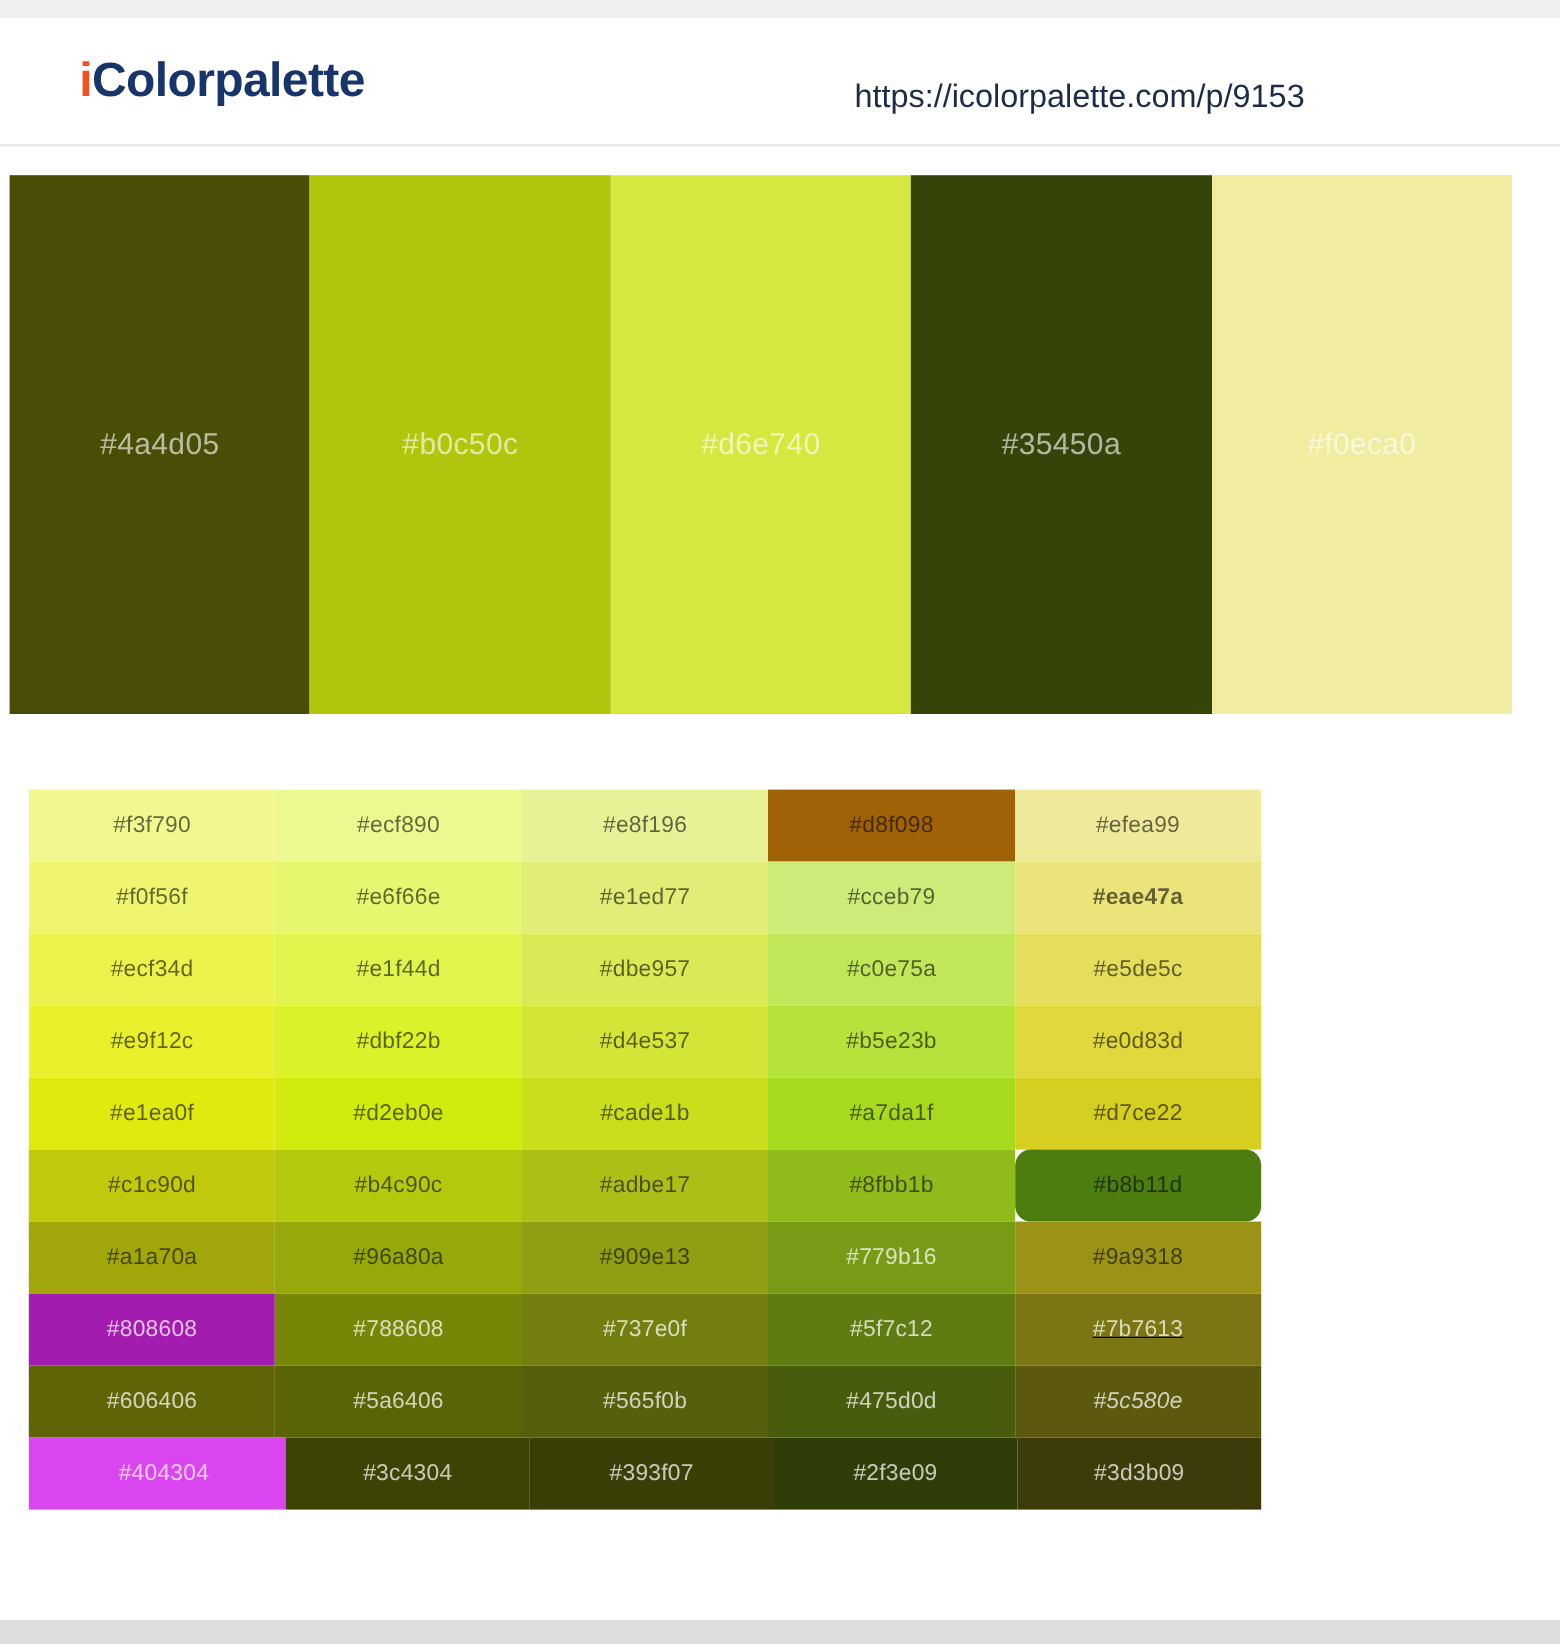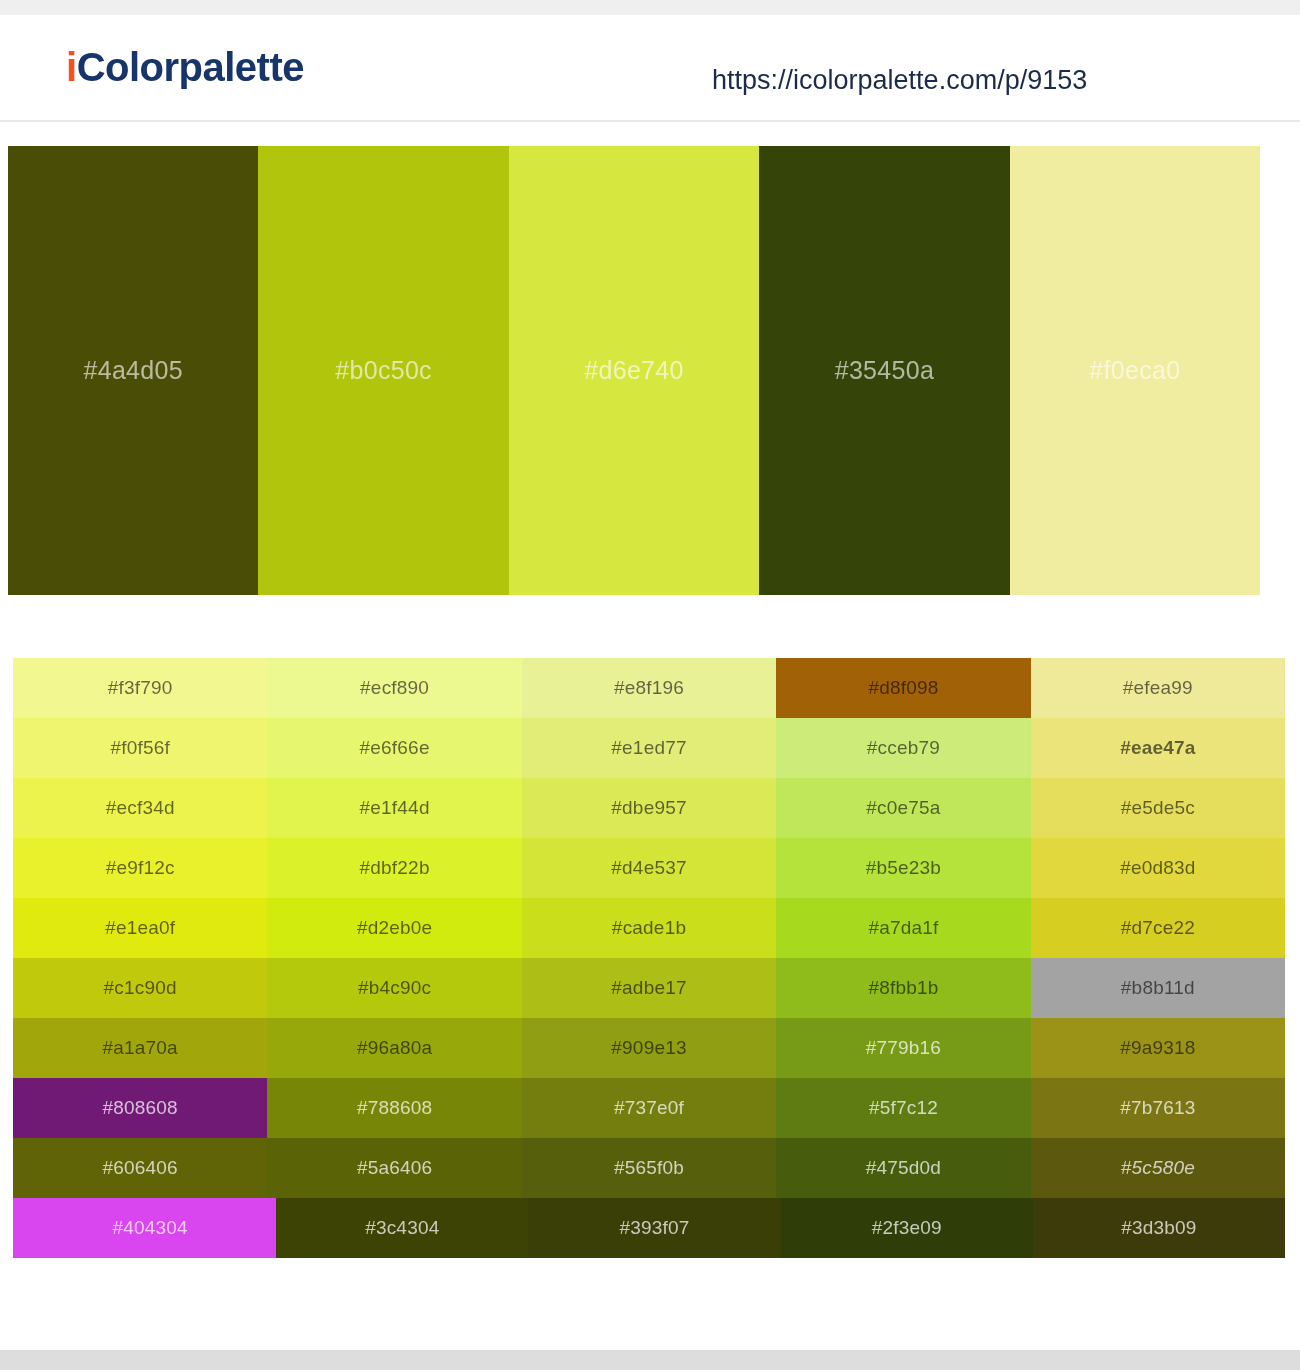--- a/index.html
+++ b/index.html
@@ -77,22 +77,22 @@
     font-size: 25px;
     color: rgba(255,255,255,0.62);
     letter-spacing: 0.3px;
     font-family: "Liberation Sans", sans-serif;
   }
 
   
   .grid {
     position: absolute;
     top: 658px;
-    left: 13px;
-    width: 1272px;
+    left: 24px;
+    width: 1027px;
   }
   .grid-row {
     display: flex;
     width: 100%;
     height: 60px;
   }
   .cell {
     flex: 1 1 0;
     display: flex;
     align-items: center;
@@ -241,21 +241,21 @@
         </div>
         <div class="cell" style="background: rgb(180, 201, 12);">
           <span class="cell-label">#b4c90c</span>
         </div>
         <div class="cell" style="background: rgb(173, 190, 23);">
           <span class="cell-label">#adbe17</span>
         </div>
         <div class="cell" style="background: rgb(143, 187, 27);">
           <span class="cell-label">#8fbb1b</span>
         </div>
-        <div class="cell" style="background: #a3a3a3;">
+        <div class="cell" style="background: #4d7c0f; border-radius: 13px;">
           <span class="cell-label">#b8b11d</span>
         </div>
       </div>
       <div class="grid-row">
         <div class="cell" style="background: rgb(161, 167, 10);">
           <span class="cell-label">#a1a70a</span>
         </div>
         <div class="cell" style="background: rgb(150, 168, 10);">
           <span class="cell-label">#96a80a</span>
         </div>
@@ -263,33 +263,33 @@
           <span class="cell-label">#909e13</span>
         </div>
         <div class="cell dark-bg" style="background: rgb(119, 155, 22);">
           <span class="cell-label">#779b16</span>
         </div>
         <div class="cell" style="background: rgb(154, 147, 24);">
           <span class="cell-label">#9a9318</span>
         </div>
       </div>
       <div class="grid-row">
-        <div class="cell dark-bg" style="background: #701a75;">
+        <div class="cell dark-bg" style="background: #a21caf;">
           <span class="cell-label">#808608</span>
         </div>
         <div class="cell dark-bg" style="background: rgb(120, 134, 8);">
           <span class="cell-label">#788608</span>
         </div>
         <div class="cell dark-bg" style="background: rgb(115, 126, 15);">
           <span class="cell-label">#737e0f</span>
         </div>
         <div class="cell dark-bg" style="background: rgb(95, 124, 18);">
           <span class="cell-label">#5f7c12</span>
         </div>
-        <div class="cell dark-bg" style="background: rgb(123, 118, 19);">
+        <div class="cell dark-bg" style="background: rgb(123, 118, 19); text-decoration: underline;">
           <span class="cell-label">#7b7613</span>
         </div>
       </div>
       <div class="grid-row">
         <div class="cell dark-bg" style="background: rgb(96, 100, 6);">
           <span class="cell-label">#606406</span>
         </div>
         <div class="cell dark-bg" style="background: rgb(90, 100, 6);">
           <span class="cell-label">#5a6406</span>
         </div>

